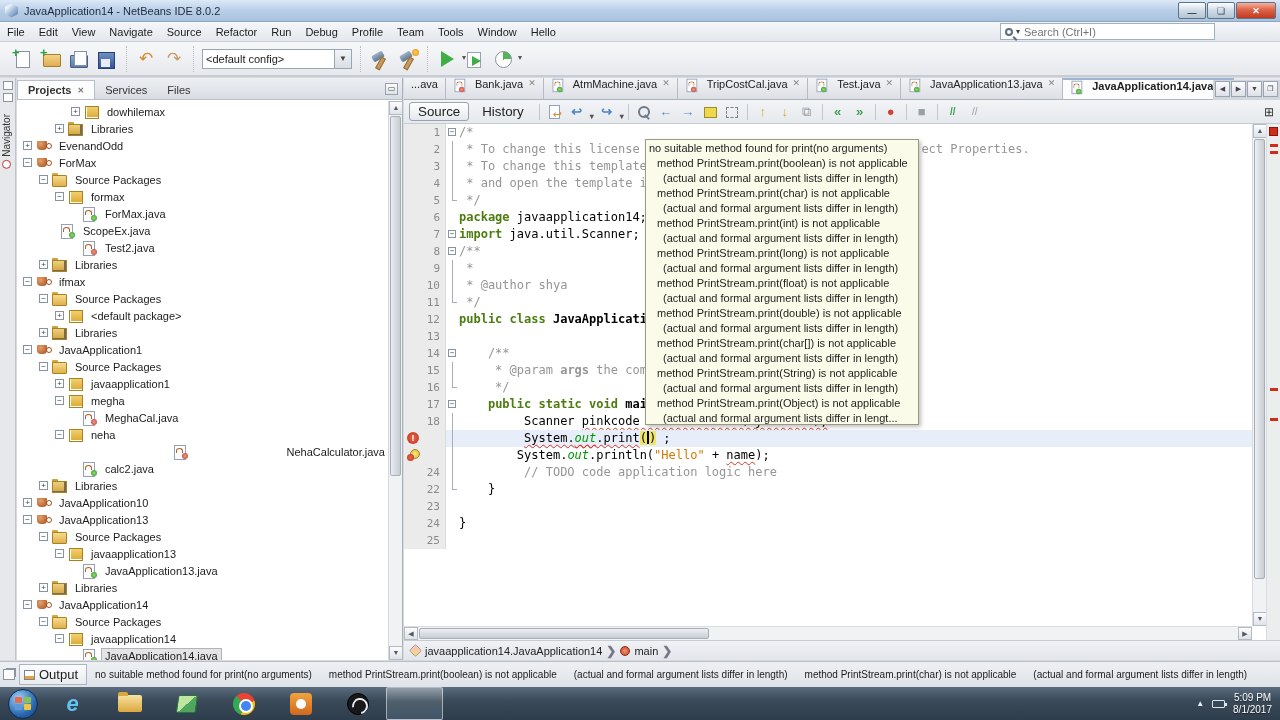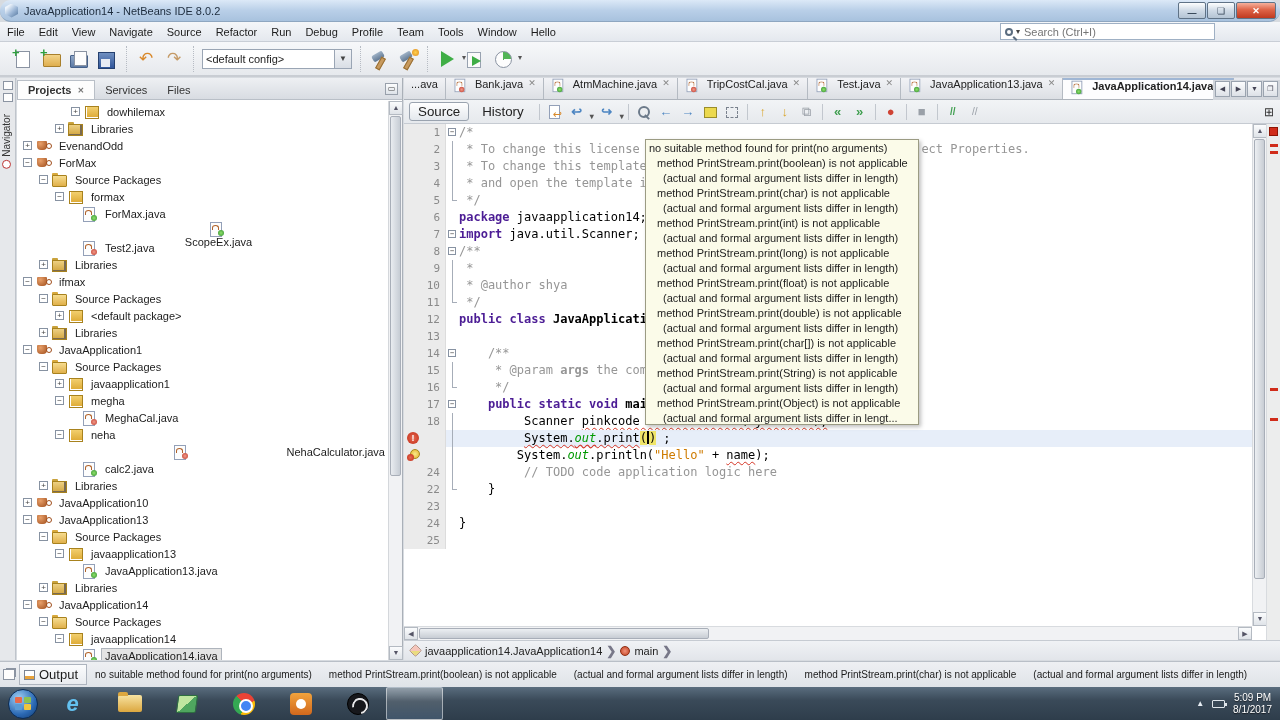--- a/index.html
+++ b/index.html
@@ -2,21 +2,21 @@
 <html><head>
 <meta charset="utf-8">
 <style>
   * { margin:0; padding:0; box-sizing:border-box; }
   html,body { width:1280px; height:720px; overflow:hidden;
     font-family:"Liberation Sans", sans-serif; background:#d7dbe0; position:relative; }
 
   
   #titlebar { position:absolute; left:0; top:0; width:1280px; height:22px;
     background:linear-gradient(#dcE9f7,#b9cfe8 50%,#a8c2de); border-bottom:1px solid #8ea6c0;
-    display:flex; align-items:center; padding-left:5px;border-radius:11px; }
+    display:flex; align-items:center; padding-left:5px; }
   .nb-cube { width:13px; height:14px; background:linear-gradient(135deg,#eef4fb 20%,#9fb9d8 55%,#51749c);
     clip-path:polygon(50% 0,100% 25%,100% 75%,50% 100%,0 75%,0 25%); margin-right:6px; border:0; }
   #titlebar .t-text { font-size:11px; color:#1d2c3d; }
   #win-controls { position:absolute; right:4px; top:2px; display:flex; gap:1px; }
   .wbtn { width:28px; height:17px; border:1px solid #5f7286; border-radius:2px;
     background:linear-gradient(#fdfefe,#cfdae6 50%,#b4c4d4); color:#2e3e50; font-size:9px;
     display:flex; align-items:center; justify-content:center; }
   .wbtn.close { width:40px; background:linear-gradient(#f6b09c,#de6448 45%,#c03a20); color:#fff; }
   .wbtn.min::before{content:"—"; font-weight:bold; margin-top:5px;}
   .wbtn.max::before{content:"❏"; }
@@ -191,21 +191,21 @@
   .fold .fe { position:absolute; left:6px; top:0; width:5px; height:9px;
     border-left:1px solid #a6adb8; border-bottom:1px solid #a6adb8; }
   .gi-error { position:absolute; left:3px; top:2px; width:12px; height:12px; border-radius:50%;
     background:radial-gradient(#e66a52,#c22c17); color:#fff; font-size:9px; font-weight:bold;
     text-align:center; line-height:12px; font-family:"Liberation Sans",sans-serif; }
   .gi-bulb { position:absolute; left:4px; top:2px; width:10px; height:11px; }
   .gi-bulb::before { content:""; position:absolute; left:2px; top:0; width:8px; height:8px; border-radius:50%;
     background:radial-gradient(#fbe98c,#e0b32a); border:1px solid #a8861c; }
   .gi-bulb::after { content:""; position:absolute; left:-1px; top:5px; width:7px; height:7px; border-radius:50%;
     background:radial-gradient(#e66a52,#c22c17); }
-  .k { color:#4c1d95; font-weight:bold; }
+  .k { color:#4d7c0f; font-weight:bold; }
   .b { font-weight:bold; }
   .c { color:#969696; }
   .cb { color:#969696; font-weight:bold; }
   .s { color:#ce7b00; }
   .g { color:#009900; font-style:italic; }
   .wn { text-decoration:underline wavy #d43425; text-decoration-thickness:1px; text-underline-offset:2px; }
   .eu { text-decoration:underline wavy #d43425; text-decoration-thickness:1px; text-underline-offset:2px; }
   .eug { color:#009900; font-style:italic; text-decoration:underline wavy #d43425; text-underline-offset:2px; }
   .y { background:#efe56a; }
   .caret { display:inline-block; width:2px; height:13px; background:#000; vertical-align:-2px; }
@@ -405,21 +405,21 @@
         <span class="ti ic-pkg"></span>
         <span class="tlabel">formax</span>
       </div>
       <div class="trow" style="padding-left: 54px;">
         <span class="tgl-sp"></span>
         <span class="ti ic-java v-green">
           <span class="dot"></span>
         </span>
         <span class="tlabel">ForMax.java</span>
       </div>
-      <div class="trow" style="padding-left: 32px; flex-direction: column;">
+      <div class="trow" style="padding-left: 32px;">
         <span class="tgl-sp"></span>
         <span class="ti ic-java v-green">
           <span class="dot"></span>
         </span>
         <span class="tlabel">ScopeEx.java</span>
       </div>
       <div class="trow" style="padding-left: 54px;">
         <span class="tgl-sp"></span>
         <span class="ti ic-java v-red">
           <span class="dot"></span>

